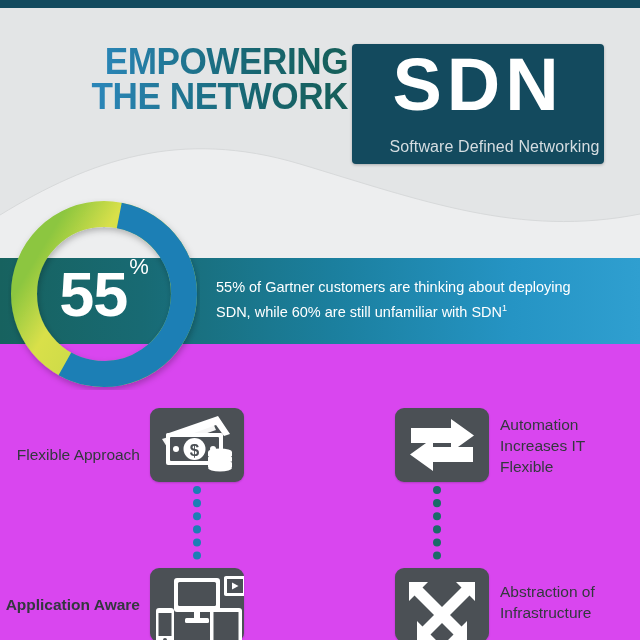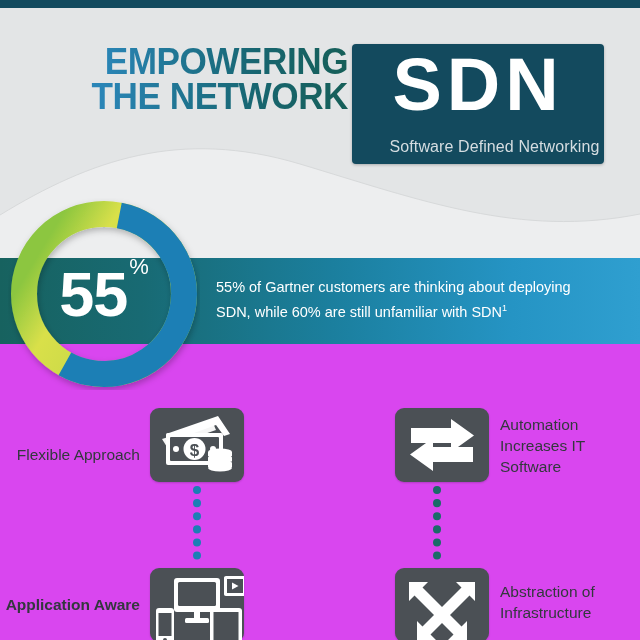--- a/index.html
+++ b/index.html
@@ -298,21 +298,21 @@
       <g fill="#ffffff">
         <path d="M16,20 L56,20 L56,11 L79,27.5 L56,44 L56,35 L16,35 Z"></path>
         <path d="M78,39 L38,39 L38,30 L15,46.5 L38,63 L38,54 L78,54 Z"></path>
       </g>
     </svg>
   </div>
 
   <div class="feat-label left-al" style="left:500px; top:415px; width:140px;">
     <span>Automation</span><br>
     <span>Increases IT</span><br>
-    <span>Software</span>
+    <span>Flexible</span>
   </div>
 
   <div class="feat-label right-al" style="left:0px; top:595px; width:140px;font-weight:bold;">
     <span>Application Aware</span>
   </div>
 
   <div class="icon-box" style="left:150px; top:568px; width:94px; height:74px;">
     <svg width="94" height="80" viewBox="0 0 94 80">
       <g fill="#ffffff">
 

